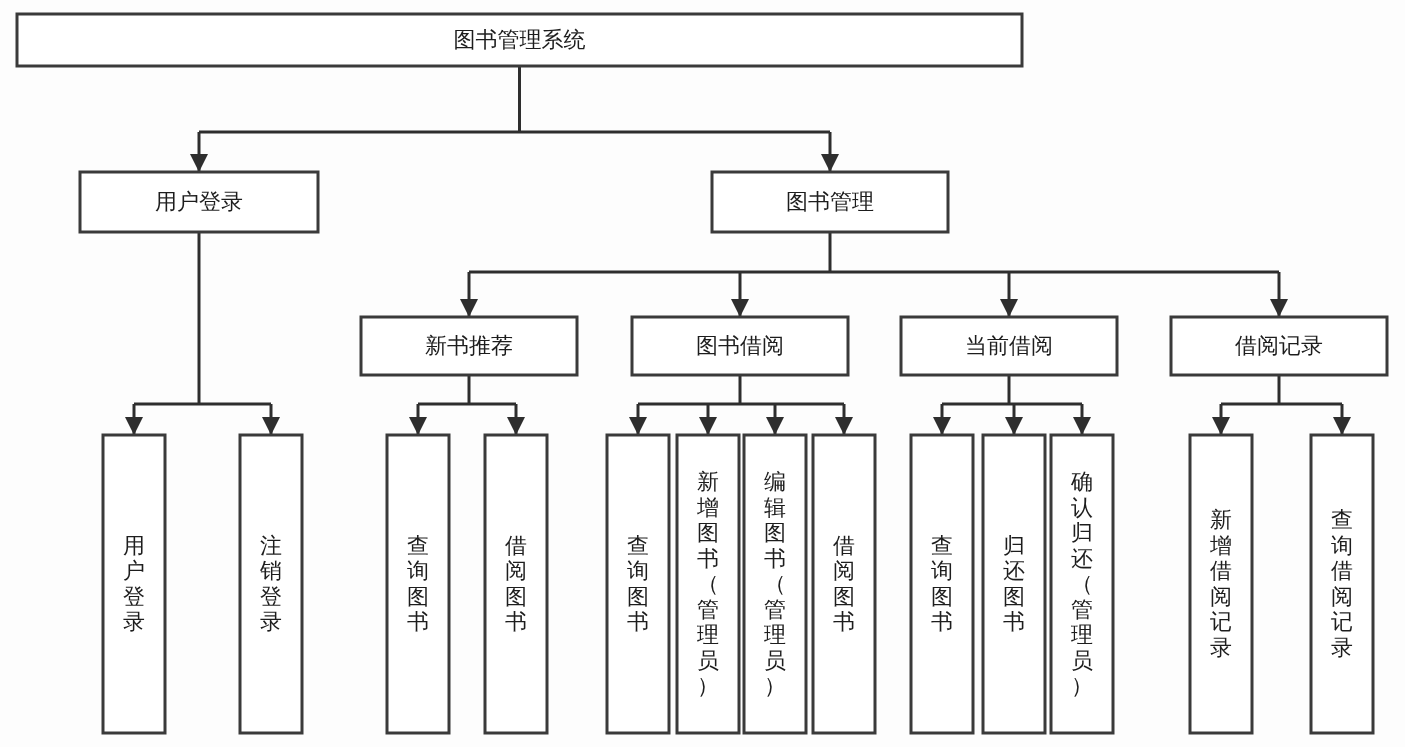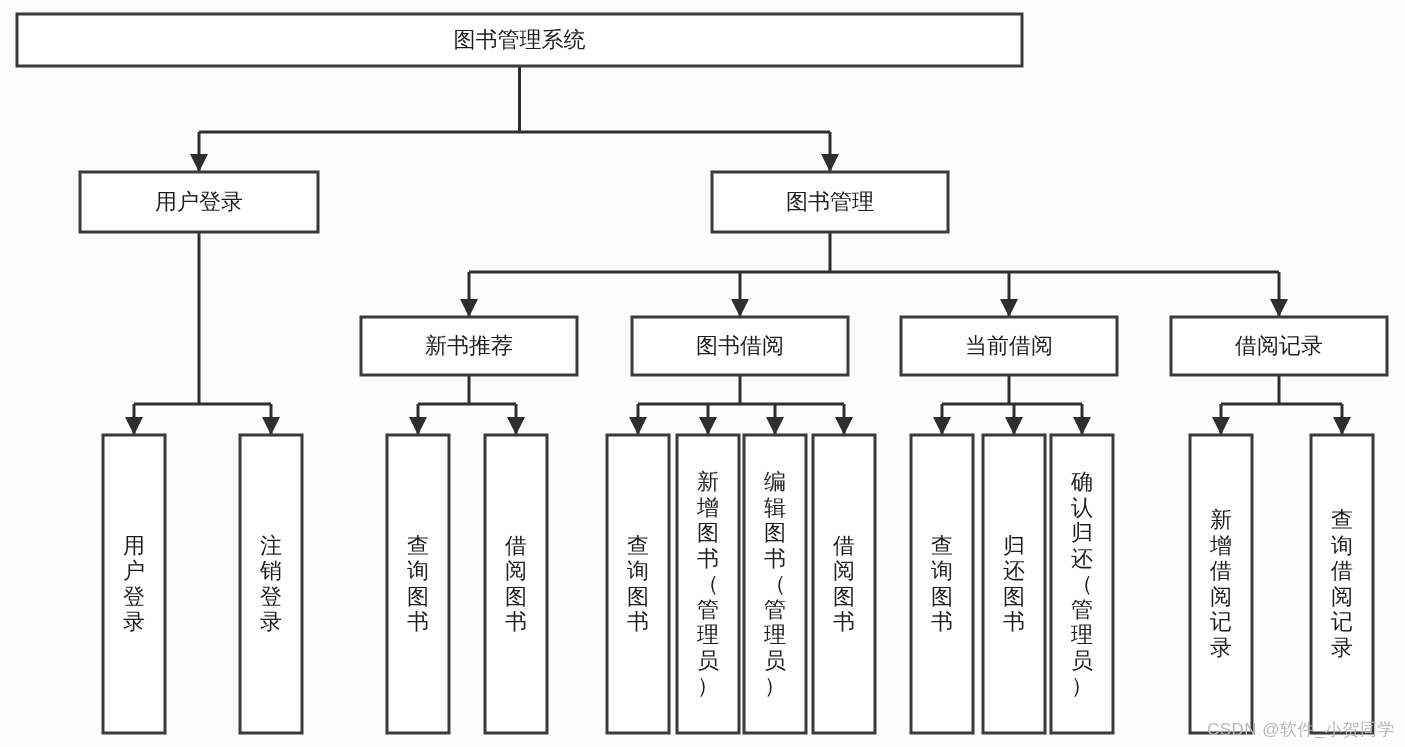--- a/index.html
+++ b/index.html
@@ -198,14 +198,13 @@
         <g>
           <rect x="1190" y="435" width="62" height="298" class="node-box"></rect>
           <text x="1221" class="node-label-vertical"><tspan x="1221" y="527.39">新</tspan><tspan x="1221" y="552.89">增</tspan><tspan x="1221" y="578.39">借</tspan><tspan x="1221" y="603.89">阅</tspan><tspan x="1221" y="629.39">记</tspan><tspan x="1221" y="654.89">录</tspan></text>
         </g>
         <g>
           <rect x="1311" y="435" width="62" height="298" class="node-box"></rect>
           <text x="1342" class="node-label-vertical"><tspan x="1342" y="527.39">查</tspan><tspan x="1342" y="552.89">询</tspan><tspan x="1342" y="578.39">借</tspan><tspan x="1342" y="603.89">阅</tspan><tspan x="1342" y="629.39">记</tspan><tspan x="1342" y="654.89">录</tspan></text>
         </g>
       </g>
   </svg>
-  <div class="watermark">CSDN @软件_小贺同学</div>
 </div>
 
 </body></html>

